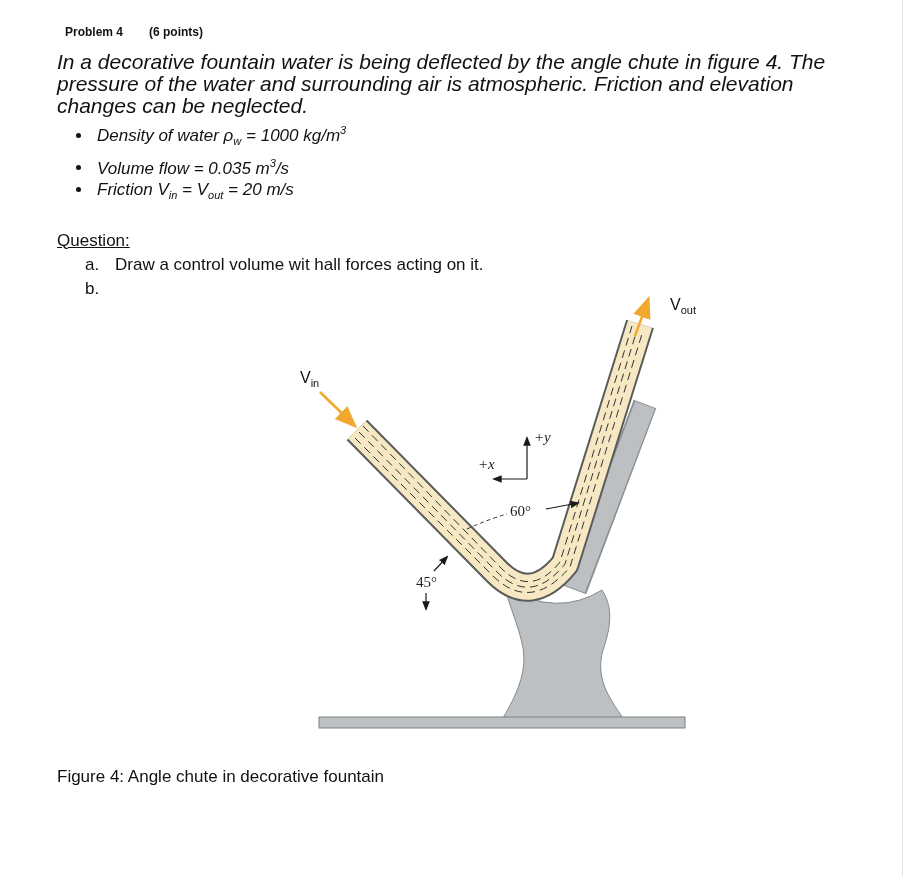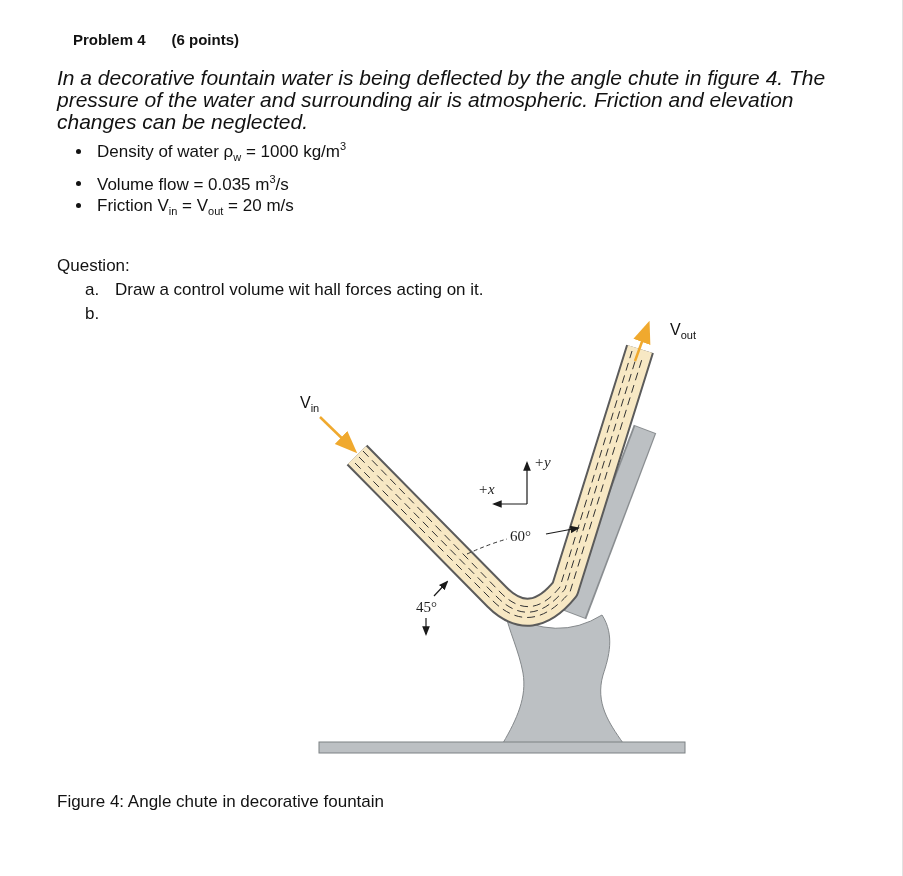--- a/index.html
+++ b/index.html
@@ -9,31 +9,31 @@
     color:#121212;
     overflow:hidden;
   }
   .page {
     box-sizing:border-box;
     width:903px; height:876px;
     padding:13px 0 0 57px;
     border-right:1px solid #e2e2e2;
     position:relative;
   }
-  .title { margin:16px; font-size:15px; font-weight:bold; line-height:22px; }
+  .title { margin:8px; font-size:12px; font-weight:bold; line-height:22px; }
   .title .points { margin-left:26px; }
   .intro {
     margin:8px 0 0 0;
     font-size:21px; line-height:22px;
     max-width:800px;
     font-style:italic;
   }
   .section-label { margin:26px 0 0 0; font-size:17px; line-height:22px; }
-  .section-label.question { margin-top:32px; }
-  ul.given { margin:3px 0 0 0; padding-left:36px; }
+  .section-label.question { margin-top:23px;text-decoration:underline; }
+  ul.given { margin:3px 0 0 0; padding-left:36px;font-style:italic; }
   ul.given li { font-size:17px; line-height:21.5px; padding-left:4px; }
   sub { font-size:11px; }
   sup { font-size:11px; }
   .q-item {
     position:relative;
     padding-left:58px;
     font-size:17px; line-height:22px;
     max-width:790px;
     margin-top:2px;
   }

